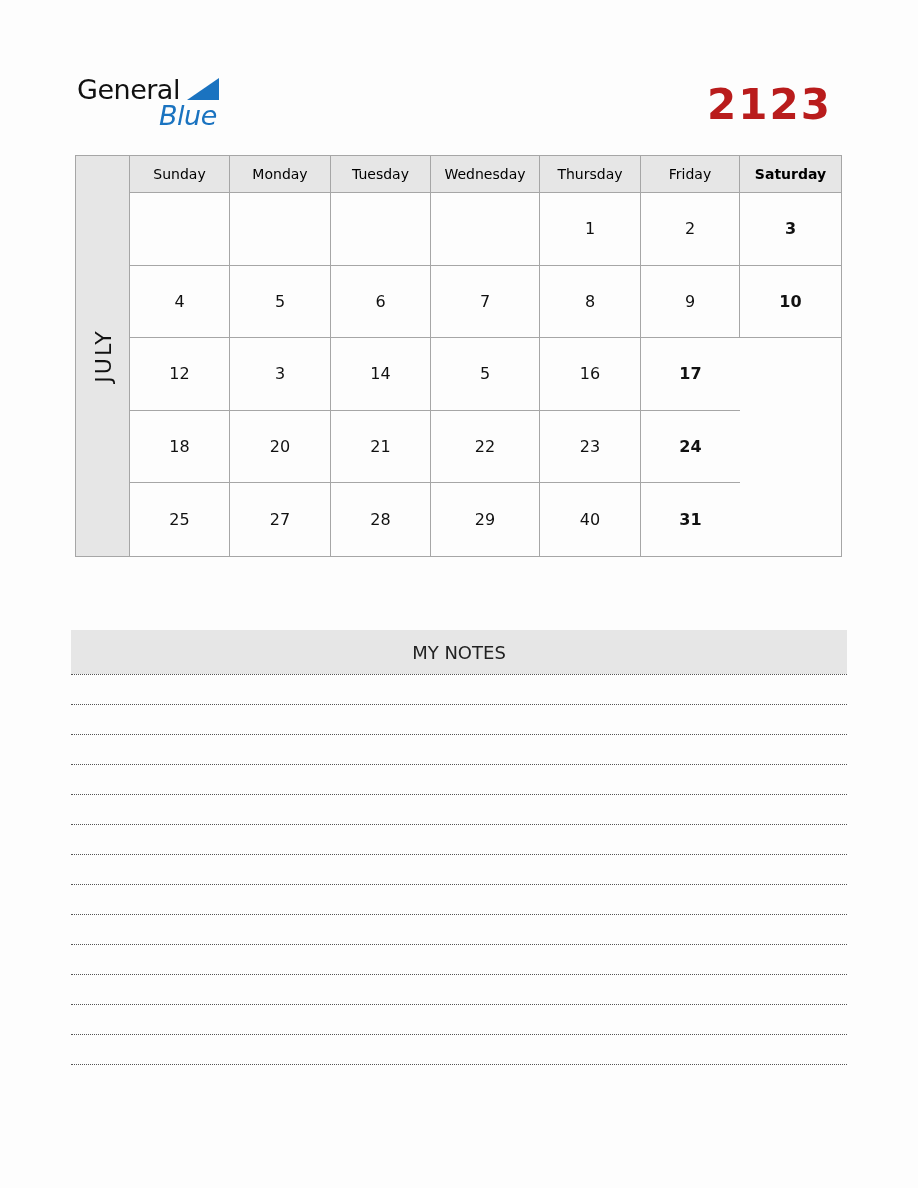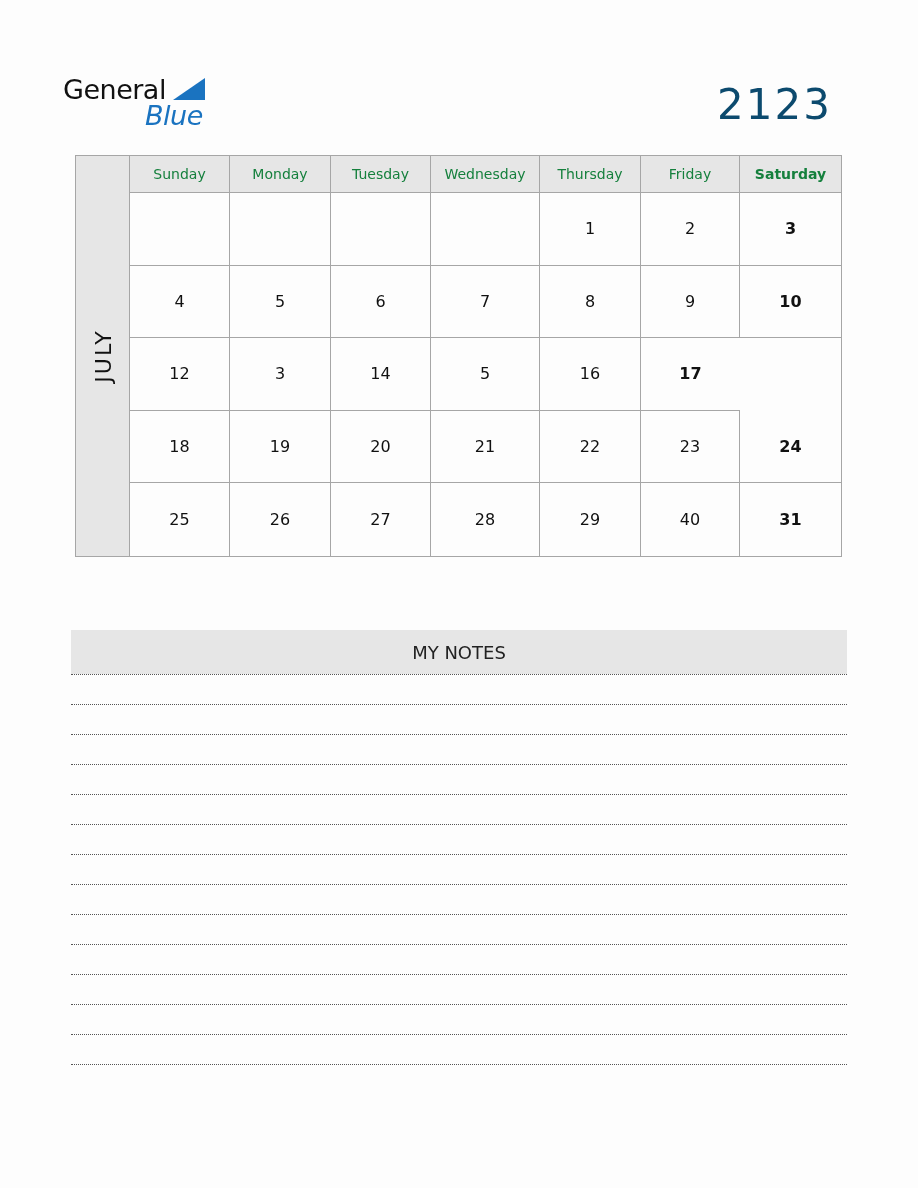--- a/index.html
+++ b/index.html
@@ -1,34 +1,34 @@
 <!DOCTYPE html>
 <html><head>
   <meta charset="utf-8">
   <style>
     html, body { margin:0; padding:0; }
     body {
       width:918px; height:1188px; background:#fdfdfd; position:relative; overflow:hidden;
       font-family:"DejaVu Sans", sans-serif; color:#111;
     }
-    .logo { position:absolute; left:63px; top:74px; width:150px; height:56px; }
+    .logo { position:absolute; left:77px; top:74px; width:150px; height:56px; }
     .logo .general { position:absolute; left:0; top:0; font-family:"DejaVu Sans", sans-serif; font-size:27px; letter-spacing:-0.5px; color:#111; }
     .logo .blue { position:absolute; left:82px; top:26px; font-family:"DejaVu Sans", sans-serif; font-size:27px; letter-spacing:-0.5px; color:#1a73c0;font-style:italic; }
     .logo .tri { position:absolute; left:110px; top:4px; width:0; height:0;
       border-left:32px solid transparent; border-bottom:22px solid #1a73c0; }
-    .year { position:absolute; right:86px; top:80px; font-family:"DejaVu Sans", sans-serif; font-size:42px; font-weight:normal; letter-spacing:2px; color:#0c4a6e; }
+    .year { position:absolute; right:86px; top:80px; font-family:"DejaVu Sans", sans-serif; font-size:42px; font-weight:bold; letter-spacing:2px; color:#b91c1c; }
 
     .cal { position:absolute; left:75px; top:155px; width:767px; height:402px; border:1px solid #a6a6a6; box-sizing:border-box; display:flex; }
     .month-col { width:55px; background:#e6e6e6; border-right:1px solid #a6a6a6; position:relative; }
     .month-col span { position:absolute; left:50%; top:200px; transform:translate(-50%,-50%) rotate(-90deg);
       font-size:22px; letter-spacing:2px; color:#111; white-space:nowrap; }
     .grid { flex:1; display:grid; grid-template-rows:37px repeat(5,1fr); }
     .hrow, .wrow { display:grid; grid-template-columns:100px 101px 100px 109px 101px 99px 101px; }
     .hrow div { background:#e6e6e6; border-right:1px solid #a6a6a6; border-bottom:1px solid #a6a6a6;
-      font-size:14px; display:flex; align-items:center; justify-content:center; color:#15803d; }
+      font-size:14px; display:flex; align-items:center; justify-content:center; color:#000000; }
     .wrow div { border-right:1px solid #a6a6a6; border-bottom:1px solid #a6a6a6;
       font-size:16px; display:flex; align-items:center; justify-content:center; color:#111; }
     .hrow div:last-child, .wrow div:last-child { border-right:none;font-weight:bold; }
     .wrow:last-child div { border-bottom:none; }
 
     .notes-head { position:absolute; left:71px; top:630px; width:776px; height:44px; background:#e6e6e6;
       display:flex; align-items:center; justify-content:center; font-size:18px; color:#222; }
     .notes-lines { position:absolute; left:71px; top:674px; width:776px; }
     .notes-lines div { height:30px; border-top:1px dotted #555; box-sizing:border-box; }
   </style>
@@ -78,30 +78,28 @@
     <div class="wrow">
       <div>12</div>
       <div>3</div>
       <div>14</div>
       <div>5</div>
       <div>16</div>
       <div>17</div>
     </div>
     <div class="wrow">
       <div>18</div>
-      <div>19</div>
       <div>20</div>
       <div>21</div>
       <div>22</div>
       <div>23</div>
       <div>24</div>
     </div>
     <div class="wrow">
       <div>25</div>
-      <div>26</div>
       <div>27</div>
       <div>28</div>
       <div>29</div>
       <div>40</div>
       <div>31</div>
     </div>
   </div>
 </div>
 
 <div class="notes-head">

